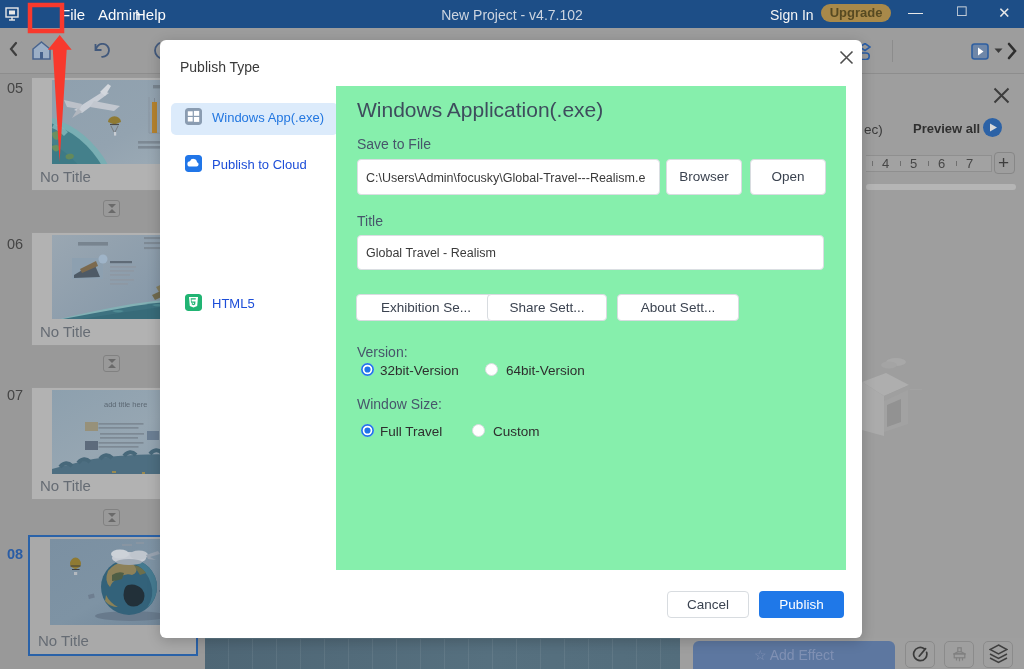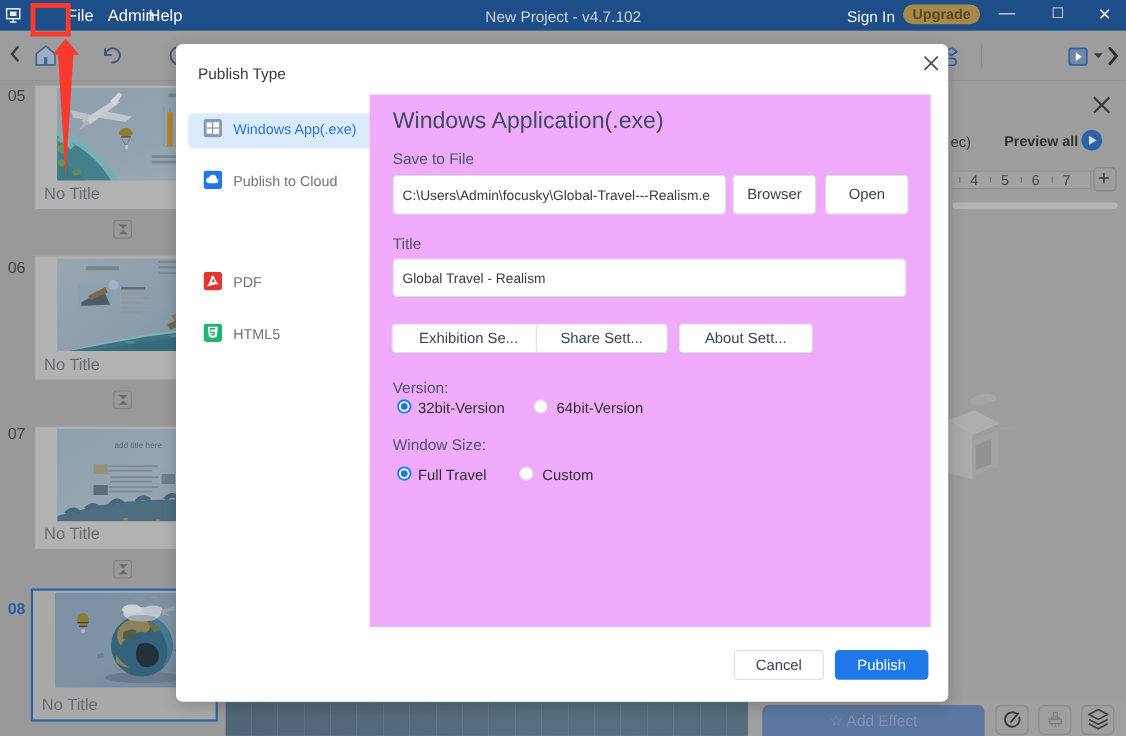--- a/index.html
+++ b/index.html
@@ -42,23 +42,23 @@
 #timeline { left:0px; top:0px; width:475px; height:31px; background:repeating-linear-gradient(90deg, rgba(255,255,255,0) 0 23px, rgba(255,255,255,.07) 23px 24px), linear-gradient(100deg,#4e6675 0%,#56707f 60%,#536d7c 100%); border-top:1px solid #5e7886; }
 #addeffect { left:488px; top:3px; width:202px; height:35px; background:#5d77a0; border-radius:6px; color:#8091b4; font-size:14px; text-align:center; line-height:28px; }
 .iconbox { top:3px; width:30px; height:27px; border:1px solid #8b8b8b; border-radius:5px; }
 
 
 #dialog { left:160px; top:40px; width:702px; height:598px; background:#fff; border-radius:6px; box-shadow:0 3px 14px rgba(0,0,0,.20); }
 #dlgtitle { left:20px; top:19px; font-size:14px; color:#3a3a3a; }
 #dlgclose { left:679px; top:10px; }
 .sideitem { left:11px; width:167px; height:32px; }
 .sideicon { position:absolute; left:14px; top:0px; width:17px; height:17px; border-radius:3px; }
-.sidetext { position:absolute; left:41px; top:1.5px; font-size:13px; color:#737373; }
+.sidetext { position:absolute; left:41px; top:1.5px; font-size:13px; color:#1d4ed8; }
 #selrow { left:11px; top:63px; width:167px; height:32px; background:#dcebfb; border-radius:5px; }
-#content { left:176px; top:46px; width:510px; height:484px; background:#f0abfc; }
+#content { left:176px; top:46px; width:510px; height:484px; background:#86efac; }
 #heading { left:21px; top:12px; font-size:21px; color:#3e4c5d; }
 .label { font-size:14px; color:#47566b; left:21px; }
 .input { background:#fff; border:1px solid #dadee2; border-radius:4px; font-size:12.5px; color:#3a3a3a; line-height:34px; white-space:nowrap; overflow:hidden; padding:0 8px; }
 .btn { background:#fff; border:1px solid #d8dce0; border-radius:4px; font-size:13.5px; color:#3b4350; text-align:center; }
 .radio { width:13px; height:13px; border-radius:50%; }
 .radio.on { background:#1f74e8; box-shadow: inset 0 0 0 1.7px #1f74e8, inset 0 0 0 3.4px #fff; }
 .radio.off { background:#fff; border:1px solid #d9dce0; }
 .radiolabel { font-size:13.5px; color:#2e2e2e; }
 #cancel { left:507px; top:551px; width:82px; height:27px; line-height:25px; }
 #publish { left:599px; top:551px; width:85px; height:27px; background:#1f78e8; border:none; border-radius:4px; color:#fff; font-size:13.5px; text-align:center; line-height:27px; }
@@ -321,27 +321,20 @@
 
   <div class="abs sideitem" style="top:115px">
     <svg class="sideicon" width="17" height="17" viewBox="0 0 17 17">
       <rect width="17" height="17" rx="3" fill="#2176e8"></rect>
       <path d="M5 11.5 a2.6 2.6 0 0 1 0-5.2 a3.6 3.6 0 0 1 7 .9 a2.2 2.2 0 0 1 -.4 4.3 Z" fill="#fff"></path>
     </svg>
     <div class="sidetext">Publish to Cloud</div>
   </div>
 
 
-  <div class="abs sideitem" style="top:207px">
-    <svg class="sideicon" width="17" height="17" viewBox="0 0 17 17">
-      <rect width="17" height="17" rx="3" fill="#e2352f"></rect>
-      <path d="M3.2 13.2 C5.4 10.2 6.9 6.8 7.4 3.6 L9.4 3.6 C10.1 6.8 11.9 9.8 14 11.4 C11.3 11.2 8.4 11.8 5.6 12.9 Z M7.6 9.8 C8.6 9.5 9.6 9.3 10.5 9.2 C9.7 8.2 9 7.1 8.6 6 C8.4 7.3 8 8.6 7.6 9.8 Z" fill="#fff" fill-rule="evenodd"></path>
-    </svg>
-    <div class="sidetext">PDF</div>
-  </div>
 
   <div class="abs sideitem" style="top:254px">
     <svg class="sideicon" width="17" height="17" viewBox="0 0 17 17">
       <rect width="17" height="17" rx="3" fill="#21b473"></rect>
       <path d="M4 3 L13 3 L12.2 12 L8.5 13.5 L4.8 12 Z" fill="#fff"></path>
       <path d="M10.7 5.5 L6.5 5.5 L6.7 7.5 L10.5 7.5 L10.2 10.5 L8.5 11.2 L6.8 10.5 L6.7 9.3 L8 9.3 L8 9.7 L8.5 9.9 L9 9.7 L9.1 8.8 L6 8.8 L5.7 4.2 L10.8 4.2 Z" fill="#21b473"></path>
     </svg>
     <div class="sidetext">HTML5</div>
   </div>
 

